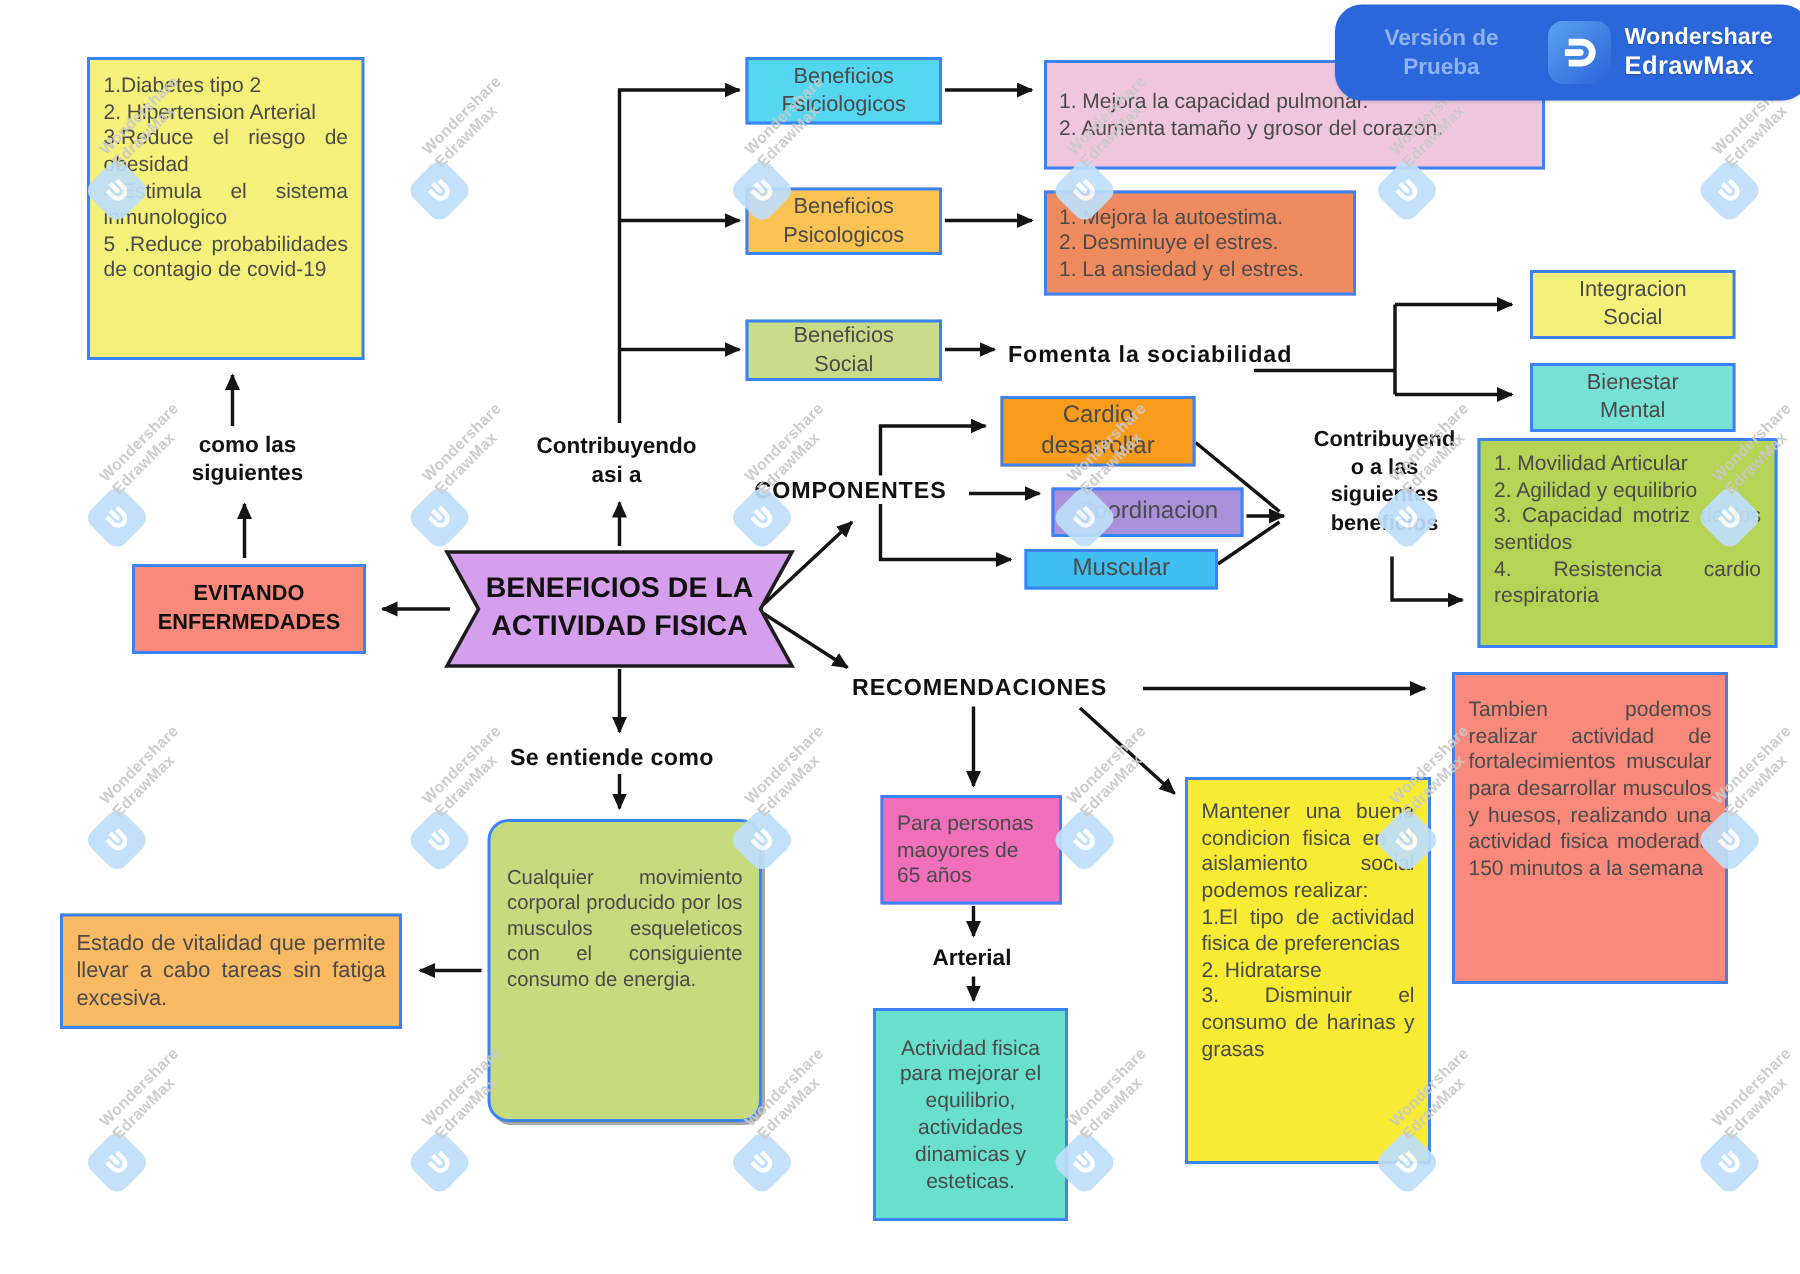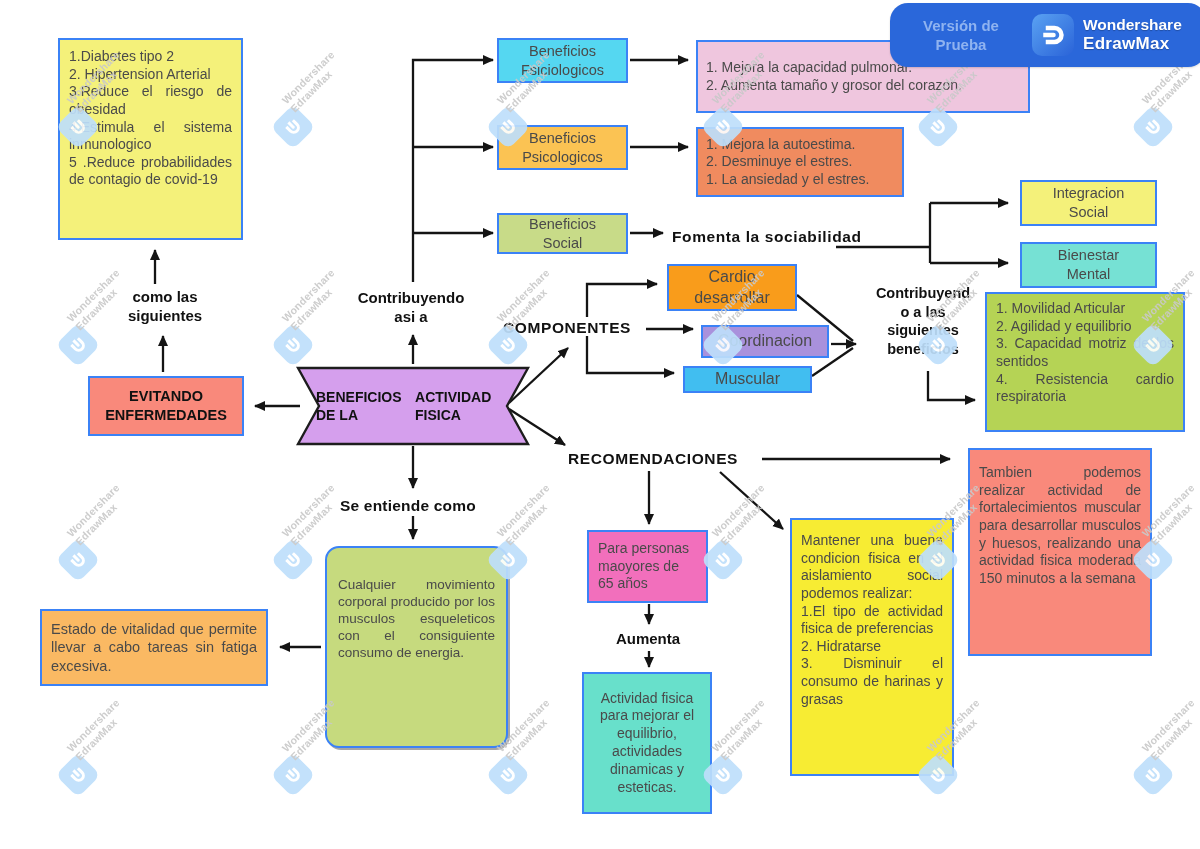--- a/index.html
+++ b/index.html
@@ -17,22 +17,22 @@
   .bigt{font-size:16px;}
   .lines-left{justify-content:center;padding:5px 8px;font-size:14px;line-height:1.26;text-align:left;}
   .p-just{padding:8px 9px;font-size:14px;line-height:1.26;}
   .p-just>div, .p-just{text-align:justify;}
   .center-lines{align-items:center;justify-content:center;text-align:center;font-size:14px;line-height:1.27;}
 
   .lbl{position:absolute;font-weight:bold;color:#111;font-size:15px;line-height:1.28;text-align:center;}
   .lbl.nowrap{white-space:nowrap;letter-spacing:.6px;font-size:15.5px;}
 
   .banner{position:absolute;left:296px;top:366px;width:234px;height:80px;}
-  .banner .banner-label{position:absolute;left:20px;right:20px;top:0;bottom:0;display:flex;flex-direction:row;
-       align-items:center;justify-content:center;font-weight:bold;font-size:14px;color:#111;line-height:1.3;}
+  .banner .banner-label{position:absolute;left:20px;right:20px;top:0;bottom:0;display:flex;flex-direction:column;
+       align-items:center;justify-content:center;font-weight:bold;font-size:19px;color:#111;line-height:1.3;}
 
   
   .wm-icon{position:absolute;width:32px;height:32px;border-radius:8px;transform:rotate(45deg);}
   .wm-icon svg{position:absolute;left:6px;top:6px;width:20px;height:20px;}
   .wm-text{position:absolute;width:100px;height:24px;transform:rotate(-45deg);transform-origin:0 100%;
        font-weight:bold;font-size:10.5px;line-height:11.5px;letter-spacing:.2px;}
 
   
   #trial-badge{position:absolute;left:890px;top:3px;width:316px;height:64px;border-radius:18px;
        display:flex;align-items:center;box-shadow:0 1px 2px rgba(0,0,0,.15);}
@@ -197,21 +197,21 @@
     </div>
 
   <div class="lbl nowrap" style="left:568px;top:449px;text-align:left;">RECOMENDACIONES</div>
 
   <div class="box lines-left" style="left: 587px; top: 530px; width: 121px; height: 73px; padding: 6px 9px; background: rgb(242, 111, 188);">
       <div>Para personas</div>
       <div>maoyores de</div>
       <div>65 años</div>
     </div>
 
-  <div class="lbl" style="left:608px;top:629px;width:80px;">Aumenta</div>
+  <div class="lbl" style="left:608px;top:629px;width:80px;">Arterial</div>
 
   <div class="box center-lines" style="left: 582px; top: 672px; width: 130px; height: 142px; background: rgb(104, 224, 203);">
       <div>Actividad fisica</div>
       <div>para mejorar el</div>
       <div>equilibrio,</div>
       <div>actividades</div>
       <div>dinamicas y</div>
       <div>esteticas.</div>
     </div>
 

